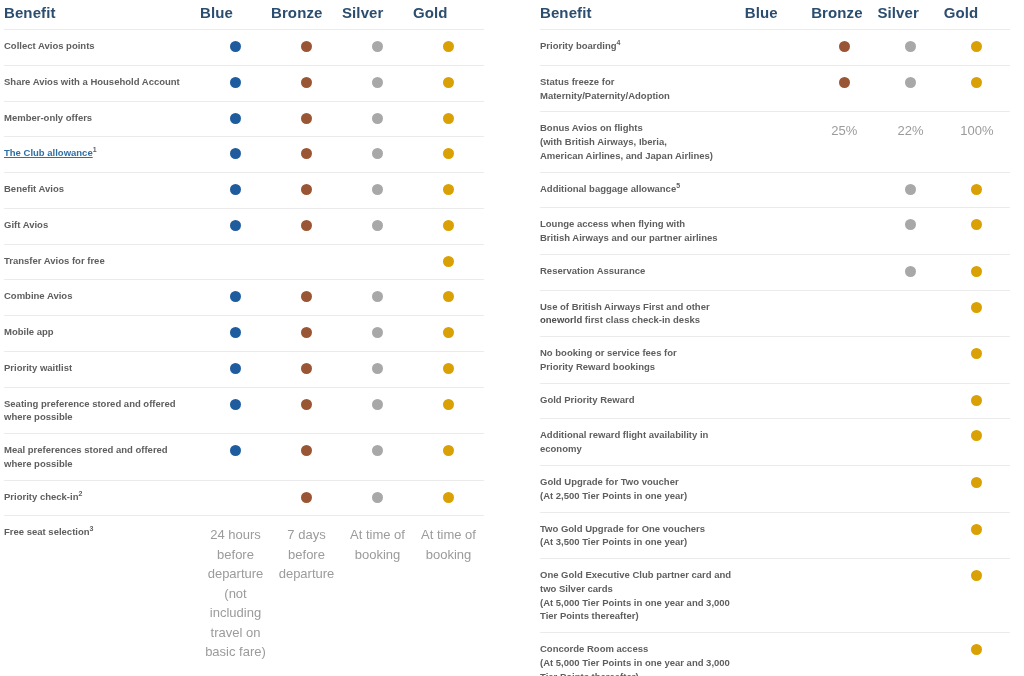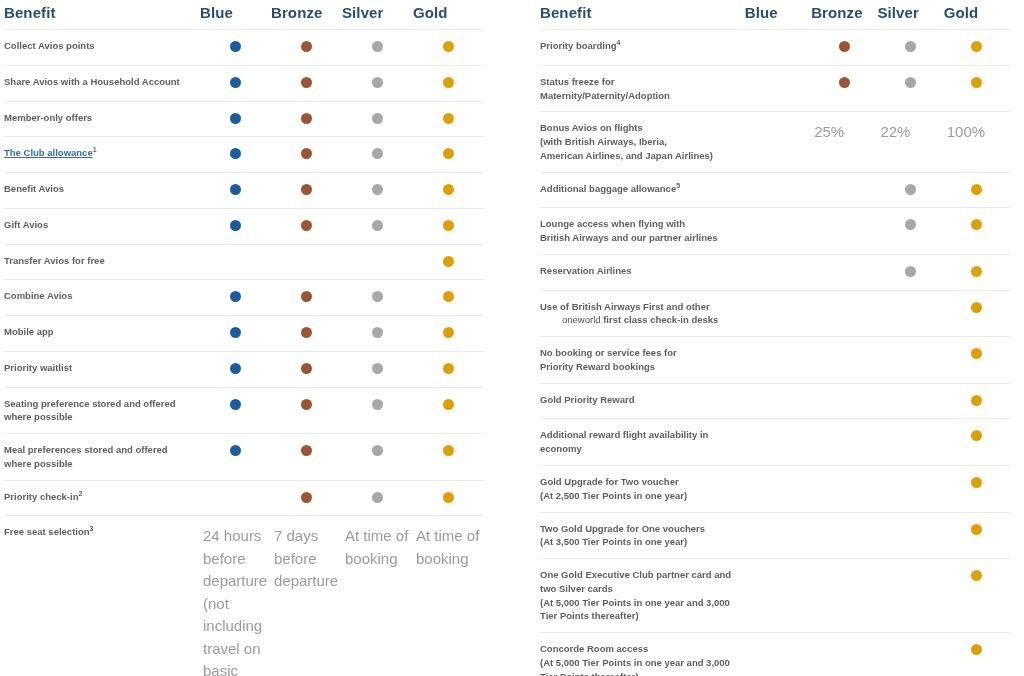--- a/index.html
+++ b/index.html
@@ -63,43 +63,43 @@
     font-weight: normal;
     padding-right: 8px;
   }
   td.benefit-cell.bold { font-weight: bold; color: #5e5e5e; }
   td.benefit-cell .para2 { display: block; }
   td.tier-cell {
     text-align: center;
   }
   td.tier-cell.text {
     color: #9b9b9b;
-    font-size: 15px;
+    font-size: 13px;
     line-height: 1.5;
-    text-align: left;
+    text-align: center;
     padding-left: 3px;
     padding-right: 3px;
   }
   .dot {
     display: inline-block;
     width: 11px; height: 11px;
     border-radius: 50%;
     margin-top: 2px;
   }
   .dot.blue   { background: #1f5c9e; }
   .dot.bronze { background: #9a5634; }
   .dot.silver { background: #a8a8a8; }
   .dot.gold   { background: #d9a106; }
 
   a.benefit-link {
     color: #2f6fa8;
     text-decoration: underline;
   }
   sup { font-size: 7px; vertical-align: super; line-height: 0; }
-  .ow { font-weight: normal; color: #4f4f4f; margin-left: 22px; }
+  .ow { font-weight: bold; color: #4f4f4f; }
 </style>
 </head>
 <body>
 
 <div class="page">
 
   <div class="panel panel-left">
     <table class="benefits" id="tbl-left">
       <colgroup>
         <col class="c-benefit">
@@ -269,21 +269,21 @@
             <td class="tier-cell"><span class="dot gold"></span></td>
           </tr>
           <tr>
             <td class="benefit-cell bold">Lounge access when flying with<br>British Airways and our partner airlines</td>
             <td class="tier-cell"></td>
             <td class="tier-cell"></td>
             <td class="tier-cell"><span class="dot silver"></span></td>
             <td class="tier-cell"><span class="dot gold"></span></td>
           </tr>
           <tr>
-            <td class="benefit-cell bold">Reservation Airlines</td>
+            <td class="benefit-cell bold">Reservation Assurance</td>
             <td class="tier-cell"></td>
             <td class="tier-cell"></td>
             <td class="tier-cell"><span class="dot silver"></span></td>
             <td class="tier-cell"><span class="dot gold"></span></td>
           </tr>
           <tr>
             <td class="benefit-cell bold">Use of British Airways First and other<br><span class="ow">oneworld</span> first class check-in desks</td>
             <td class="tier-cell"></td>
             <td class="tier-cell"></td>
             <td class="tier-cell"></td>

